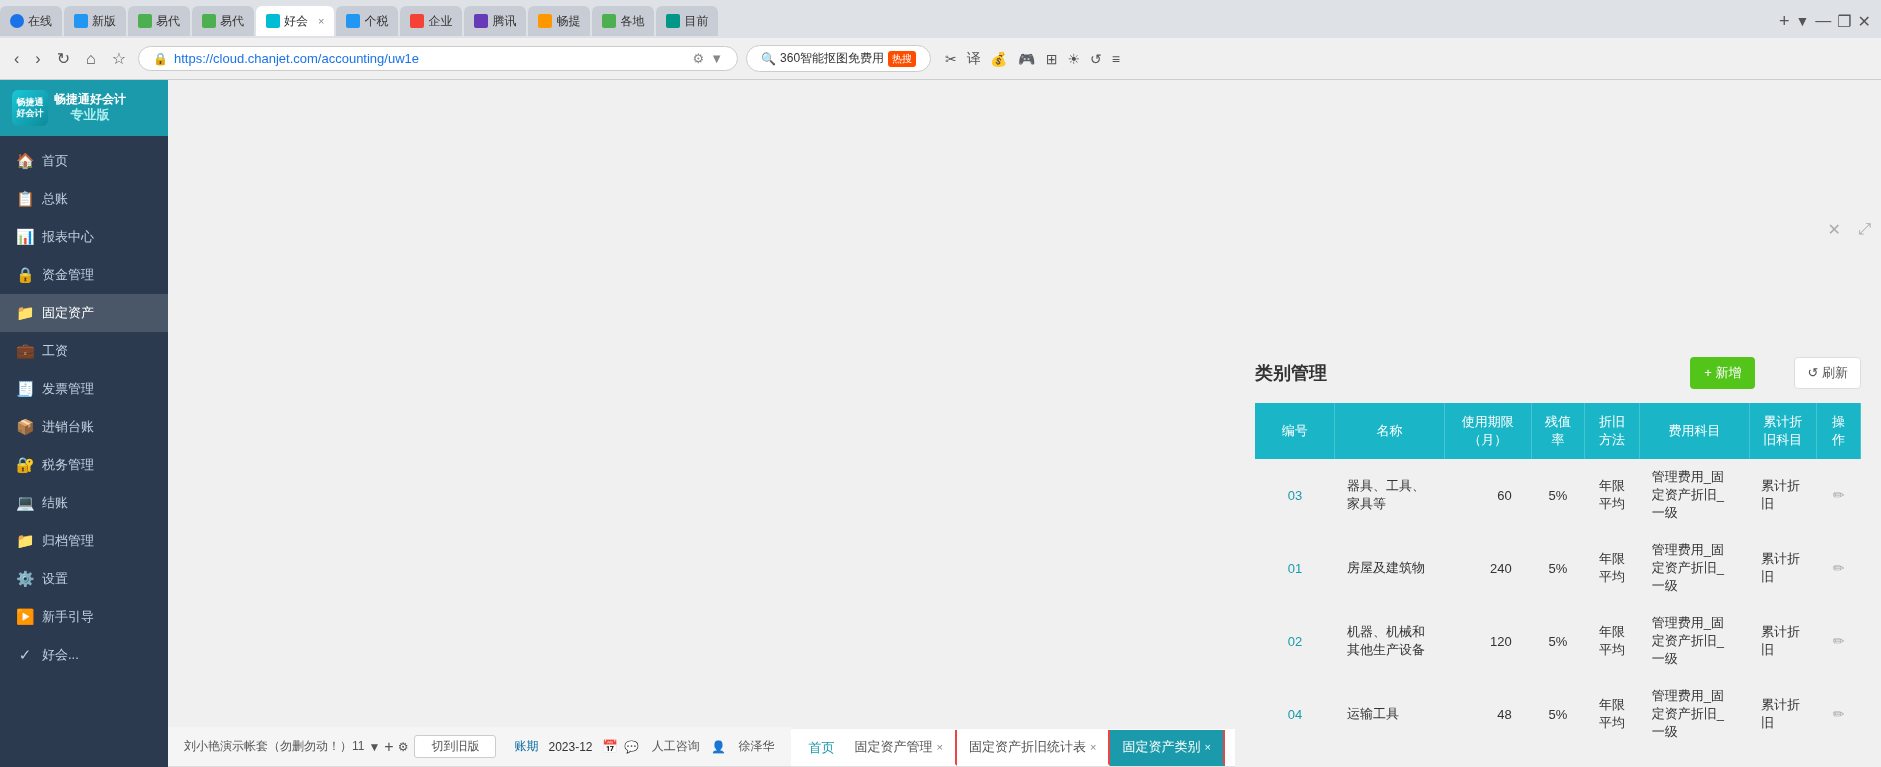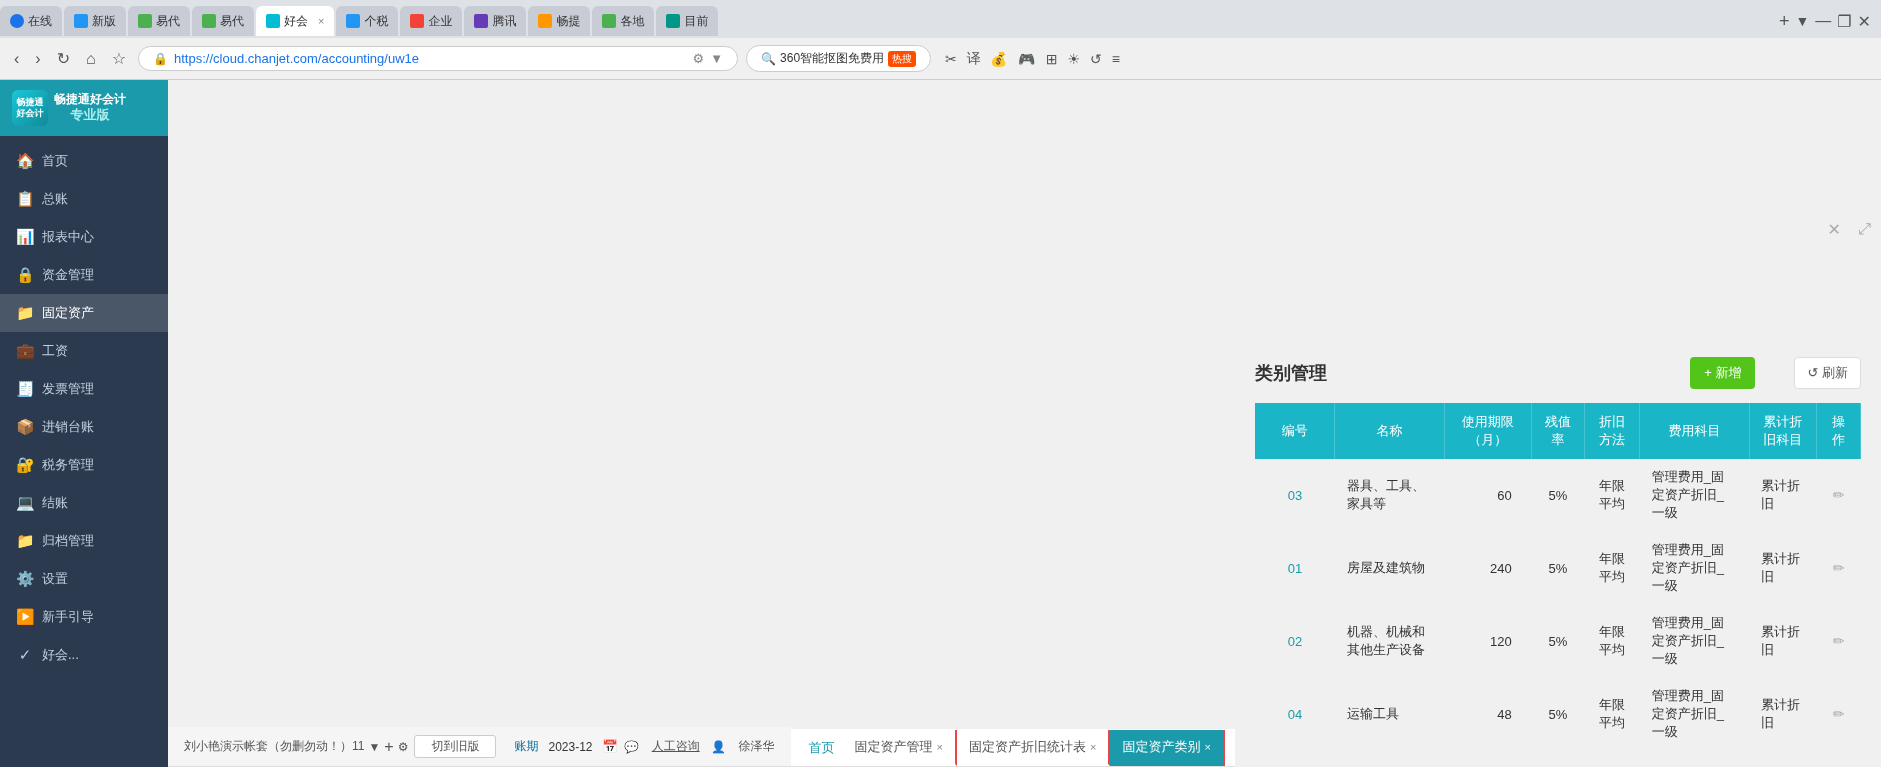--- a/index.html
+++ b/index.html
@@ -241,21 +241,21 @@
         <span style="cursor:pointer;">▼</span>
         <span style="cursor:pointer;font-size:16px;">+</span>
         <span style="cursor:pointer;">⚙</span>
       </div>
       <button class="switch-btn">切到旧版</button>
       <span class="period-label">账期</span>
       <span style="font-size:12px;color:#333;margin-left:4px;">2023-12</span>
       <span style="margin-left:4px;cursor:pointer;color:#1a9aaa;">📅</span>
       <div class="topbar-right">
         <span>💬</span>
-        <span style="cursor:pointer;text-decoration:underline;">人工咨询</span>
+        <span style="cursor:pointer;">人工咨询</span>
         <span>👤</span>
         <span>徐泽华</span>
       </div>
     </div>
 
     <div class="breadcrumb-tabs">
       <span class="bc-item">首页</span>
       <div class="tab-item">
         <span>固定资产管理</span>
         <span class="tab-x">×</span>

